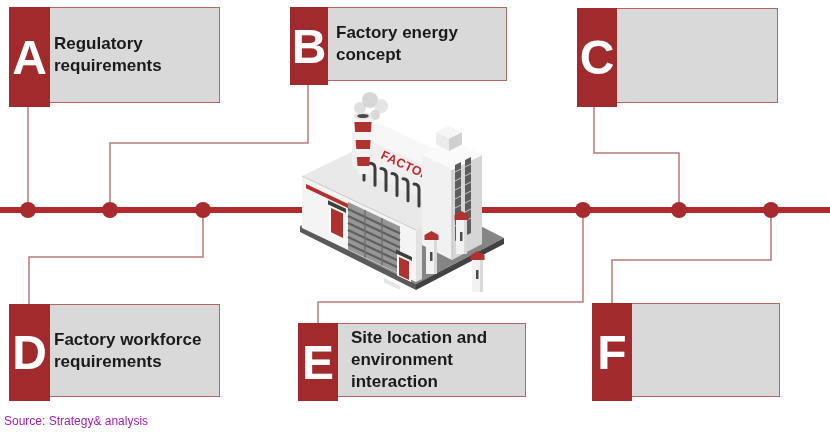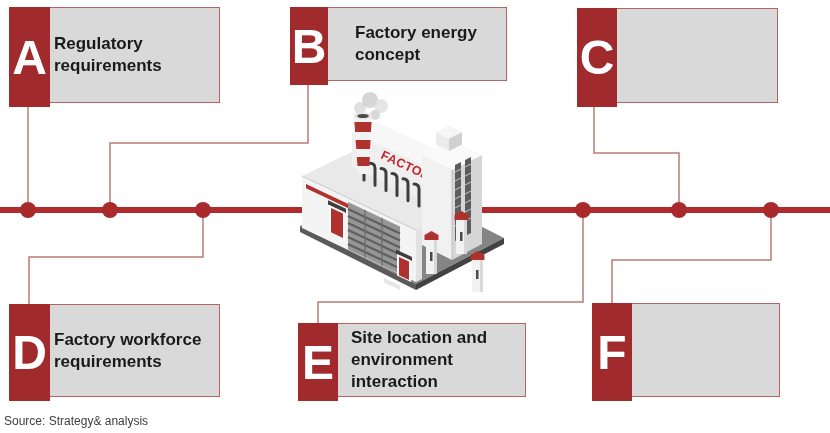--- a/index.html
+++ b/index.html
@@ -16,23 +16,23 @@
   .label{position:absolute;top:0;bottom:0;right:0;display:flex;align-items:center;
          font-weight:bold;font-size:17px;line-height:22px;color:#1a1a1a;
          padding-left:12px;padding-right:6px;box-sizing:border-box;}
   .box-a{left:9px;top:7px;width:211px;height:96px;}
   .box-b{left:290px;top:7px;width:217px;height:74px;}
   .box-c{left:577px;top:8px;width:201px;height:95px;}
   .box-d{left:9px;top:304px;width:211px;height:93px;}
   .box-e{left:298px;top:323px;width:228px;height:74px;}
   .box-f{left:592px;top:303px;width:188px;height:94px;}
   .lw41 .letter{width:41px;} .lw41 .label{left:32px;}
-  .lw38 .letter{width:38px;} .lw38 .label{left:52px;}
+  .lw38 .letter{width:38px;} .lw38 .label{left:33px;}
   .lw40 .letter{width:40px;} .lw40 .label{left:40px;}
-  .source{position:absolute;left:4px;top:414px;font-size:12px;color:#404040;}
+  .source{position:absolute;left:4px;top:414px;font-size:12px;color:#a21caf;}
 </style>
 </head>
 <body>
 
 <div class="canvas">
 
   <svg class="lines-svg" viewBox="0 0 830 433">
     <path d="M308,82 V143 H110 V210" fill="none" stroke="#bd7b76" stroke-width="1.5"></path>
     <path d="M594,103 V153 H679 V210" fill="none" stroke="#bd7b76" stroke-width="1.5"></path>
     <path d="M28,102 V210" fill="none" stroke="#bd7b76" stroke-width="1.5"></path>

